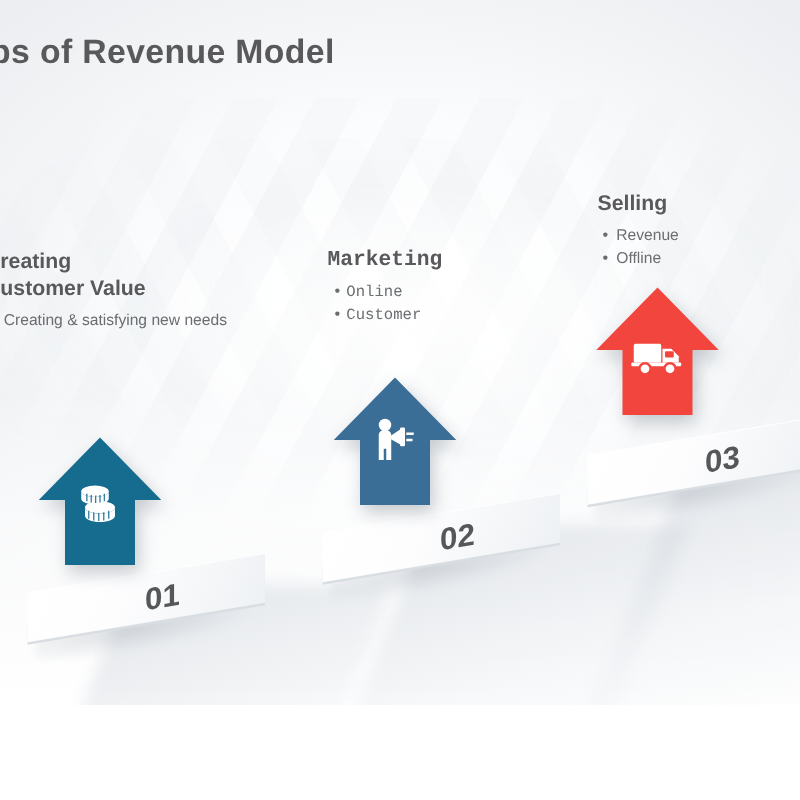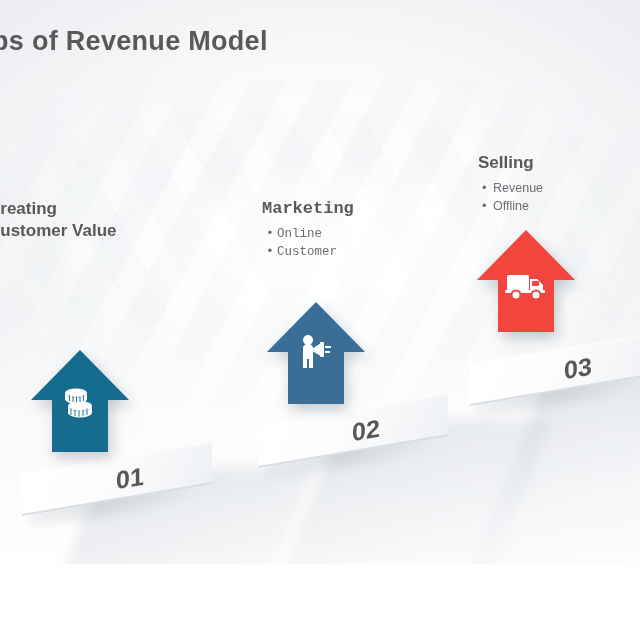--- a/index.html
+++ b/index.html
@@ -242,20 +242,21 @@
           <line x1="26" y1="28.8" x2="26" y2="35.3"></line>
           <line x1="30" y1="27.5" x2="30" y2="34"></line>
         </g>
       </svg>
     </div>
 
     <div class="txt" style="left:-12px; top:198px; width:200px;">
       <div class="cap-title">Creating</div>
       <div class="cap-title">Customer Value</div>
       <ul class="cap-list">
+        <li>Creating &amp; satisfying new needs</li>
       </ul>
     </div>
   </div>
 
   <div class="step">
 
     <div class="streak" style="left:282px; top:420px;"></div>
 
     <div class="platform" style="left:258px; top:410px;">
       <div class="slab-shadow"></div>

